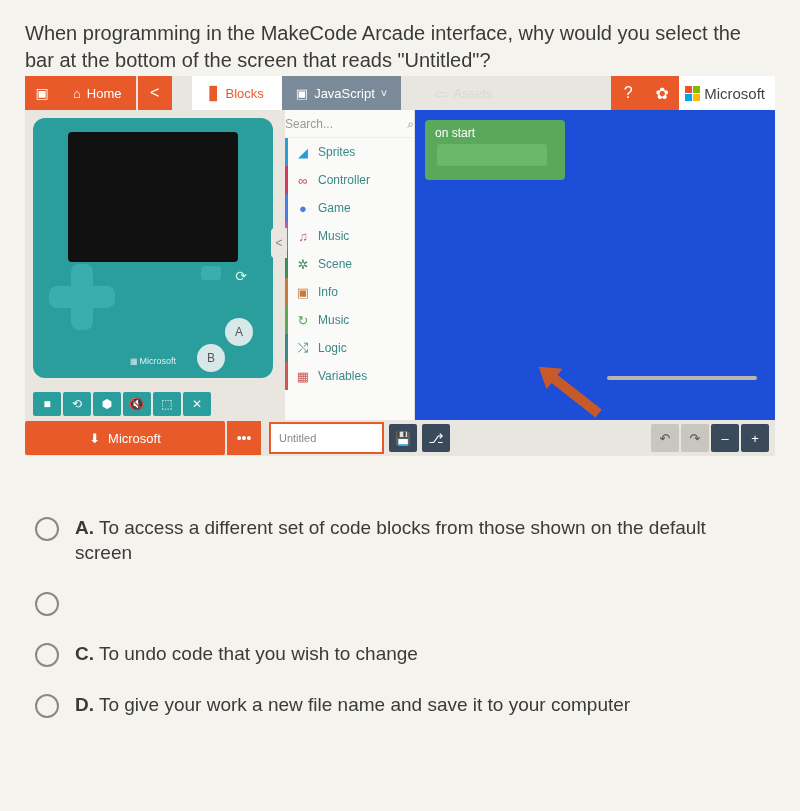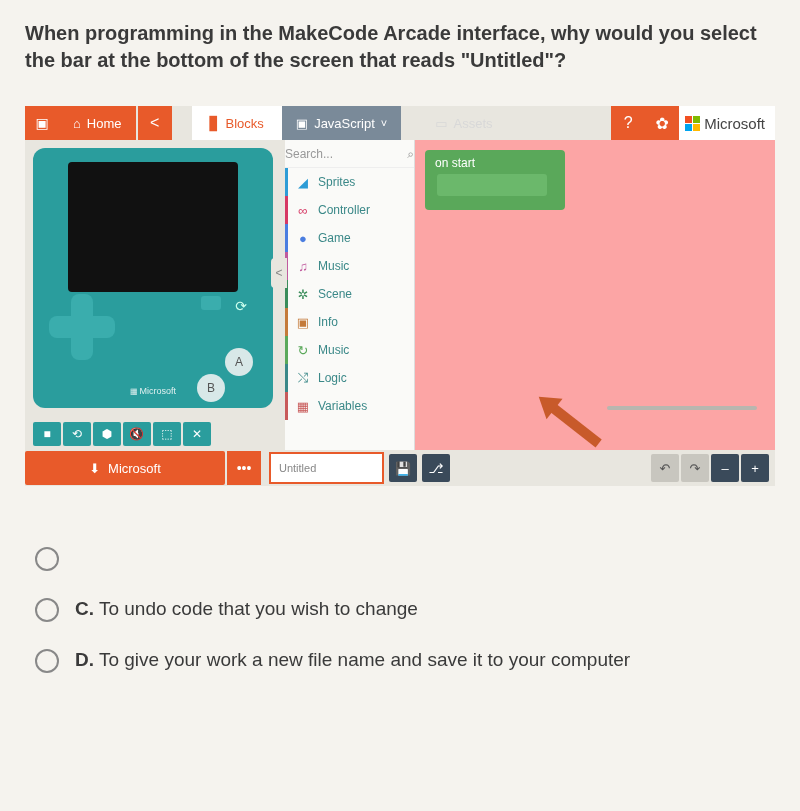--- a/index.html
+++ b/index.html
@@ -12,22 +12,22 @@
       background: #f5f3ee;
       width: 800px;
       height: 811px;
       padding: 20px 25px;
       color: #333;
     }
     .question-text {
       font-size: 20px;
       line-height: 1.35;
       color: #3a3a3a;
-      margin-bottom: 32px;
-      font-weight: 700;
+      margin-bottom: 2px;
+      font-weight: 400;
     }
     .screenshot-container {
       width: 750px;
       height: 380px;
       background: #e8e6df;
       position: relative;
       margin-bottom: 45px;
     }
     .top-bar {
       display: flex;
@@ -295,21 +295,21 @@
       color: #888;
       display: flex;
       align-items: center;
       justify-content: center;
       font-size: 12px;
       border-radius: 4px 0 0 4px;
     }
 
     .workspace {
       flex: 1;
-      background: #fca5a5;
+      background: #1d4ed8;
       position: relative;
       padding: 10px;
     }
     .onstart-block {
       background: #5aa85a;
       color: white;
       width: 140px;
       height: 60px;
       border-radius: 4px;
       padding: 6px 10px;
@@ -611,20 +611,27 @@
       <div class="ur-btn light">↷</div>
       <div class="ur-btn">–</div>
       <div class="ur-btn">+</div>
     </div>
   </div>
 </div>
 
 <div class="answers">
   <div class="answer-option">
     <div class="radio-circle"></div>
+    <div class="answer-text">
+      <span class="answer-letter">A.</span>
+      <span>To access a different set of code blocks from those shown on the default screen</span>
+    </div>
+  </div>
+  <div class="answer-option">
+    <div class="radio-circle"></div>
   </div>
   <div class="answer-option">
     <div class="radio-circle"></div>
     <div class="answer-text">
       <span class="answer-letter">C.</span>
       <span>To undo code that you wish to change</span>
     </div>
   </div>
   <div class="answer-option">
     <div class="radio-circle"></div>

